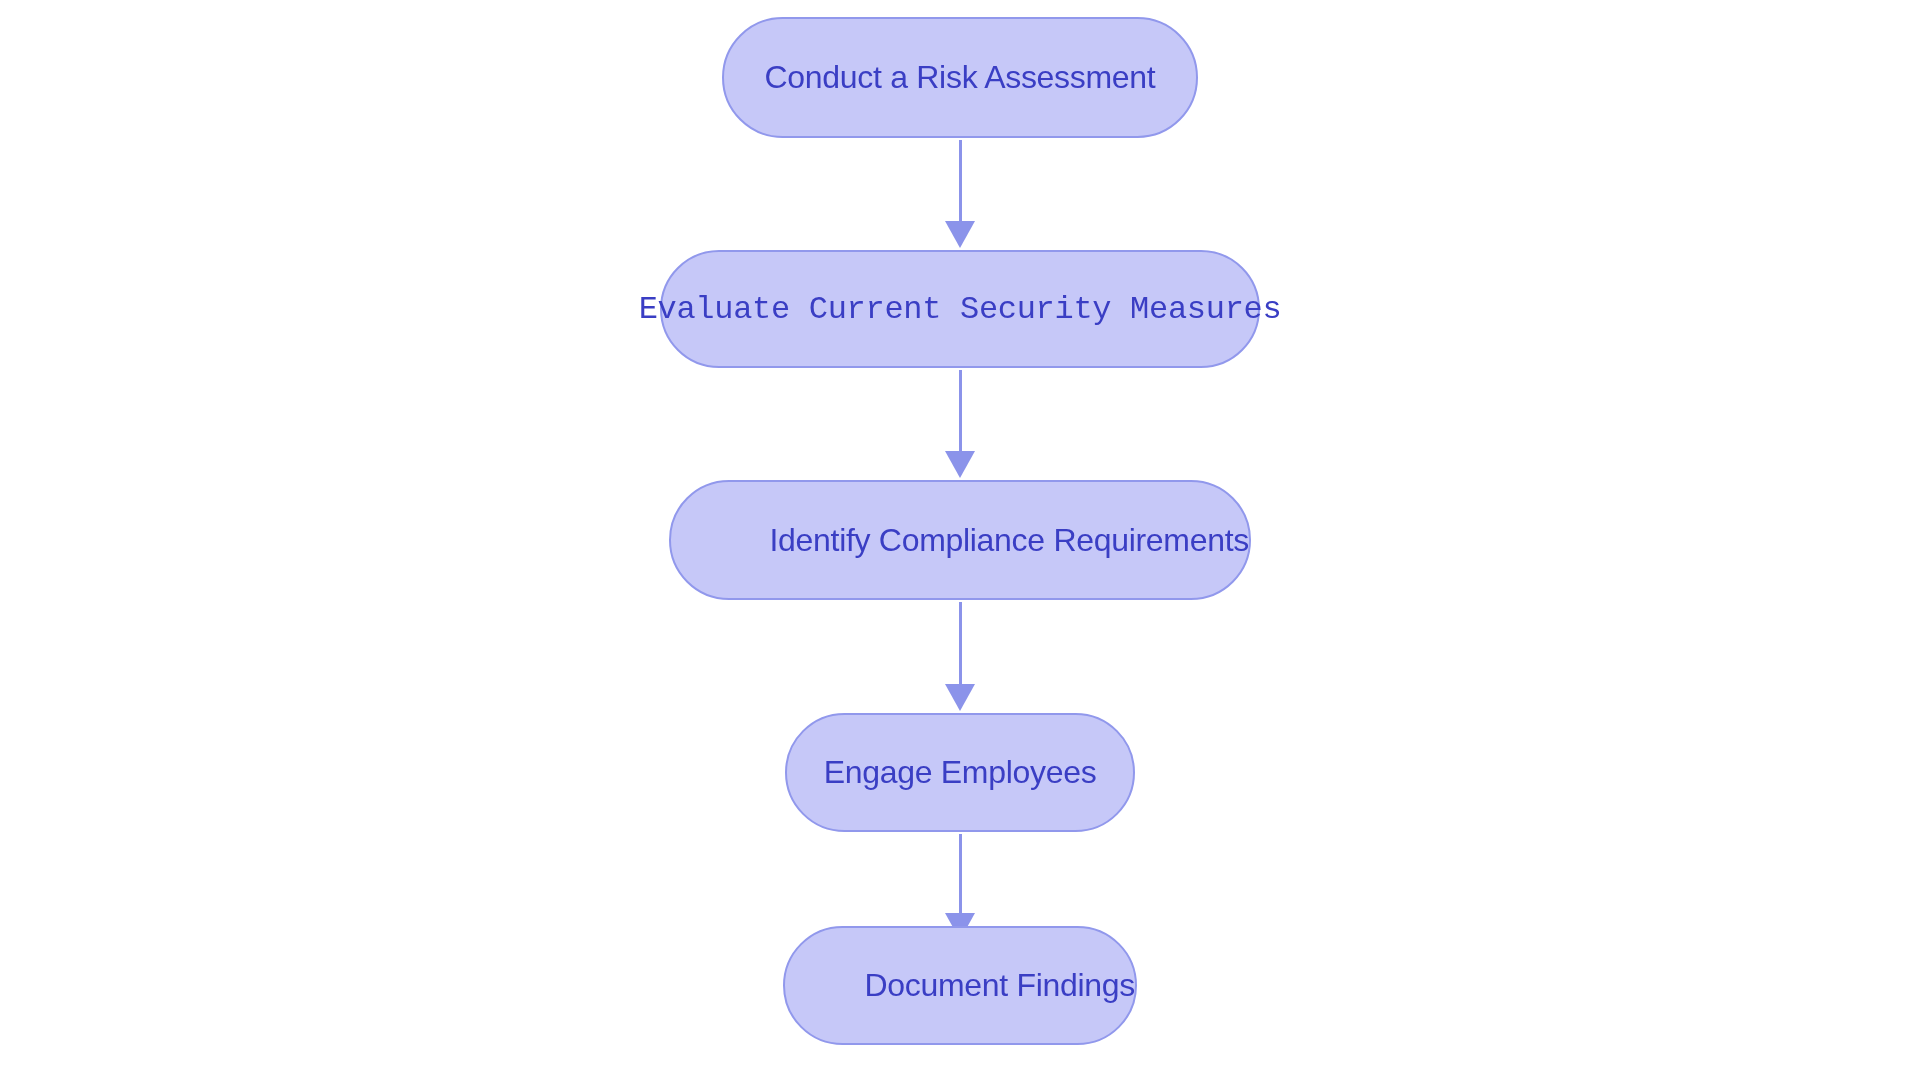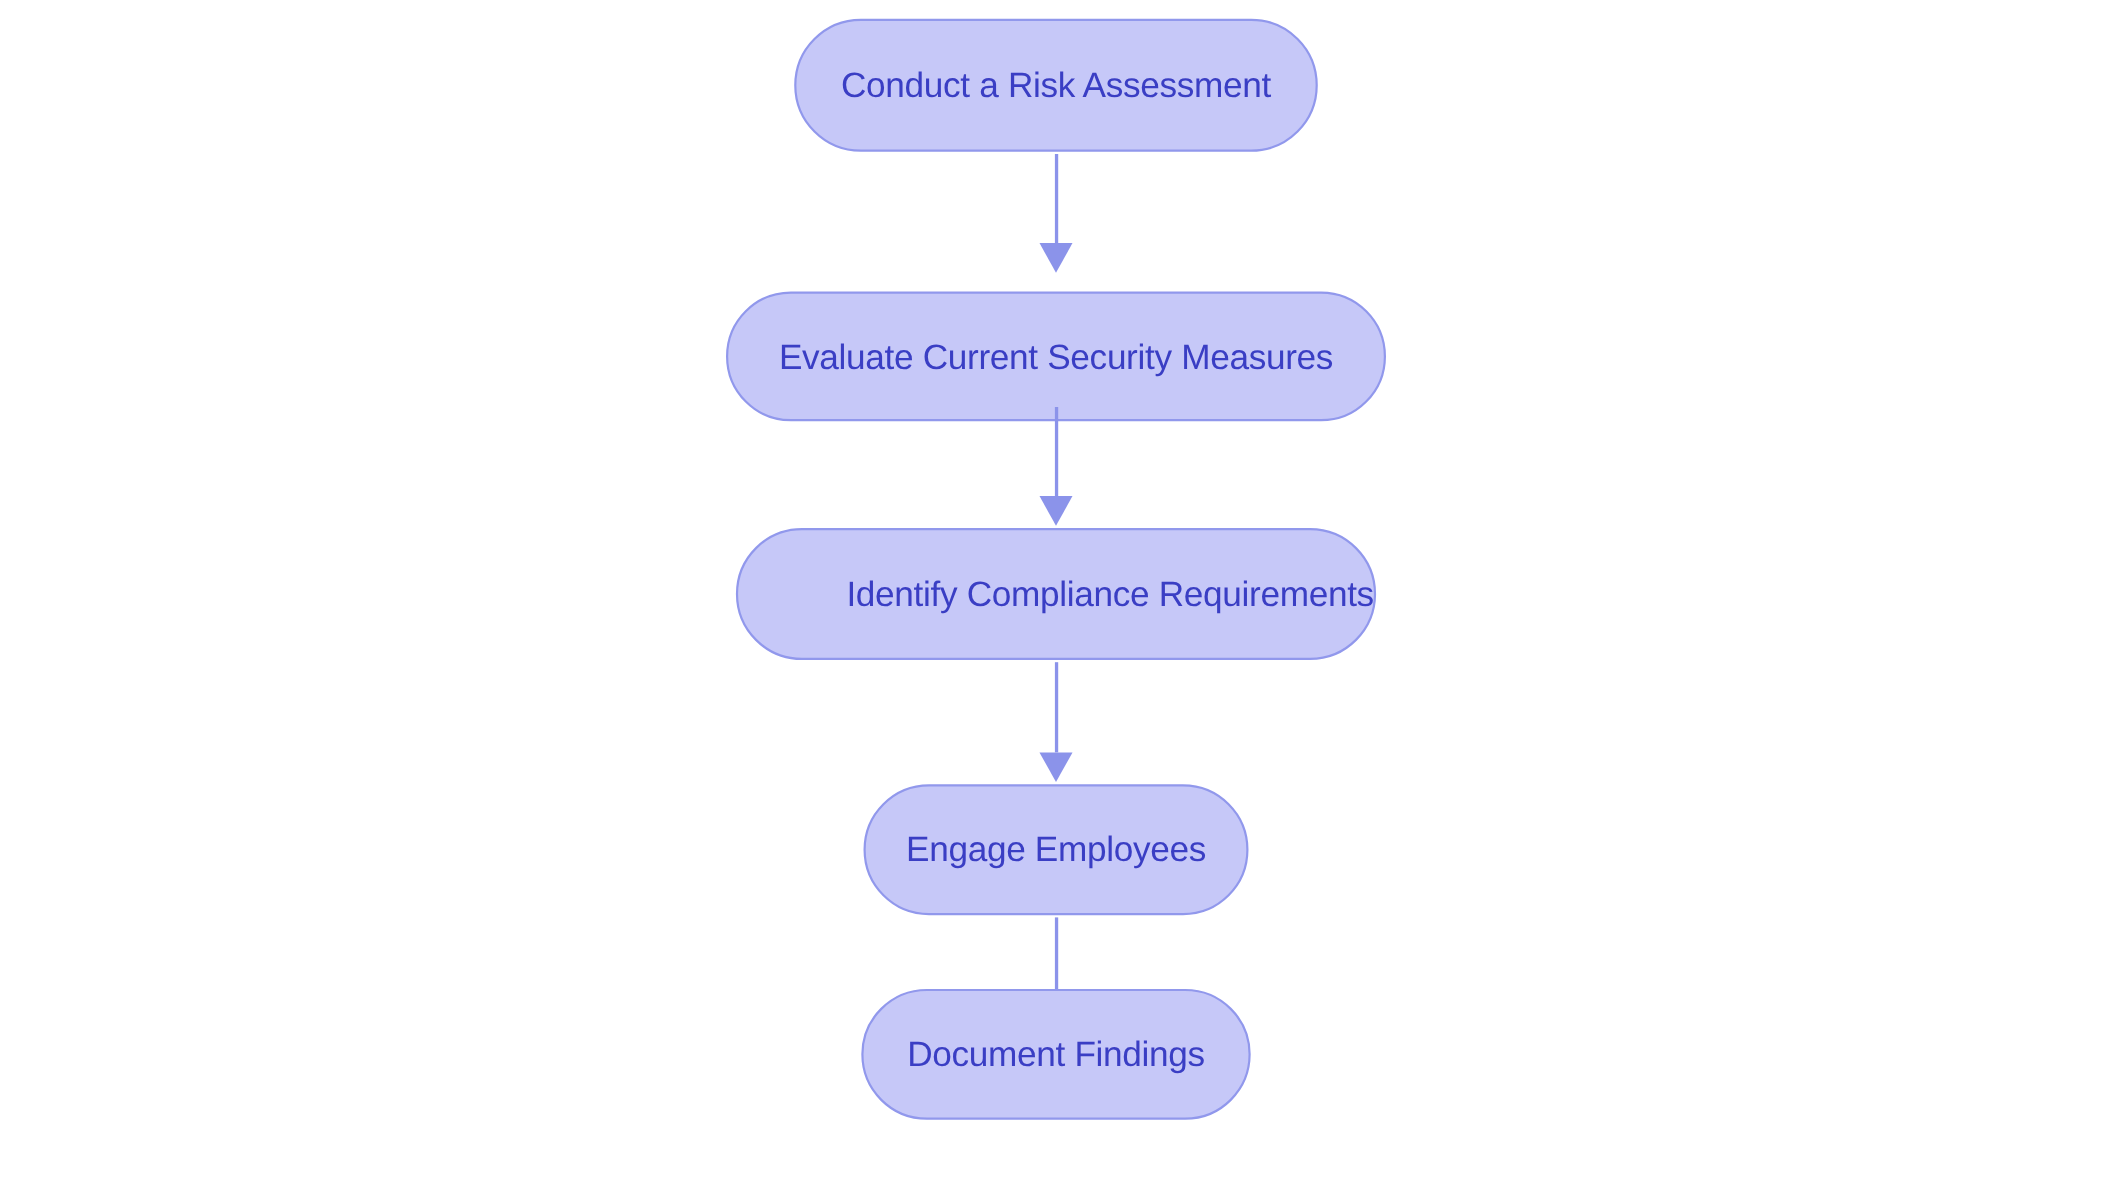--- a/index.html
+++ b/index.html
@@ -26,24 +26,24 @@
     display: flex;
     align-items: center;
     justify-content: center;
     color: var(--node-text, #3a3ec4);
     font-size: 32px;
     letter-spacing: -0.3px;
     white-space: nowrap;
     text-align: center;
   }
   .n1 { top: 17px;  width: 476px; height: 121px; }
-  .n2 { top: 265px; width: 600px; height: 118px; }
+  .n2 { top: 250px; width: 600px; height: 118px; font-family: Liberation Mono, monospace; }
   .n3 { top: 480px; width: 582px; height: 120px; justify-content: flex-end; }
   .n4 { top: 713px; width: 350px; height: 119px; }
-  .n5 { top: 899px; width: 354px; height: 119px; }
+  .n5 { top: 926px; width: 354px; height: 119px; justify-content: flex-end; }
 
   .arrow {
     position: absolute;
     left: 50%;
     transform: translateX(-50%);
     display: flex;
     flex-direction: column;
     align-items: center;
   }
   .a1 { top: 140px; height: 108px; }

